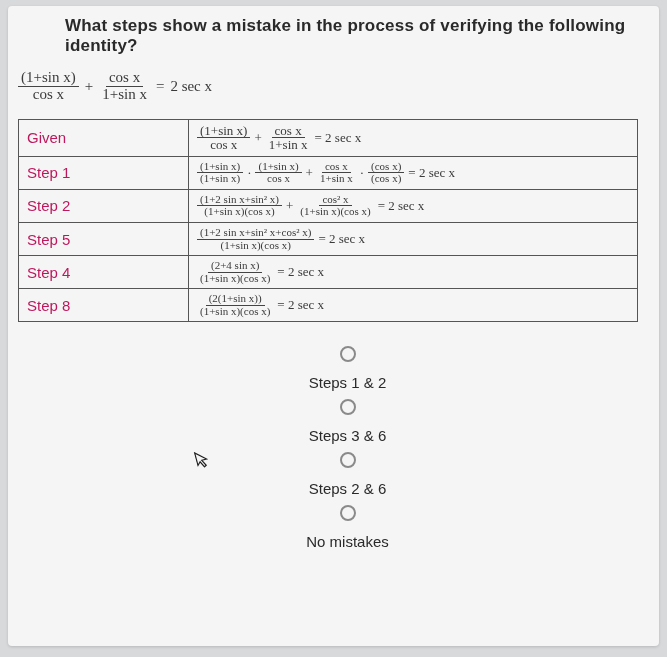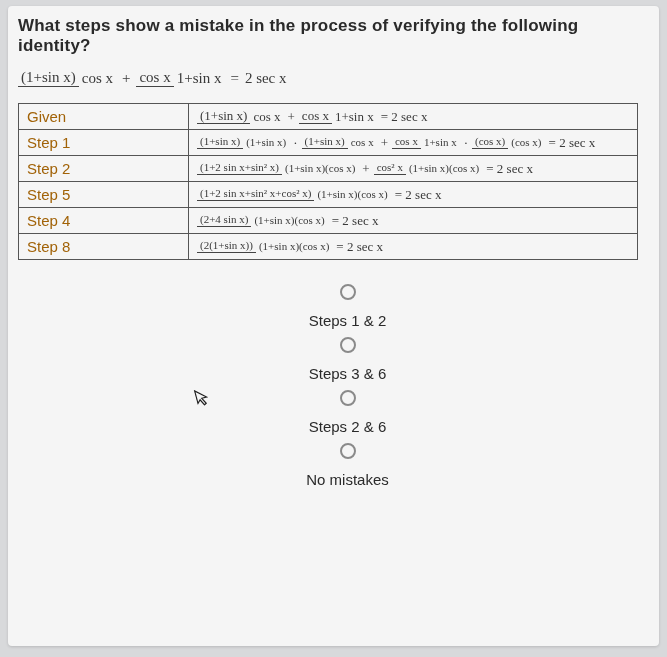--- a/index.html
+++ b/index.html
@@ -20,32 +20,33 @@
     border-radius: 4px;
     box-shadow: 0 1px 3px rgba(0,0,0,0.15);
     min-height: 640px;
   }
   .question {
     font-weight: 700;
     font-size: 17px;
     color: #2a2a2a;
     margin-bottom: 14px;
     letter-spacing: 0.2px;
+    margin-left: 47px;
   }
   .main-eq {
     font-family: "Times New Roman", serif;
     font-size: 15px;
     margin: 4px 0 16px 0;
     display: flex;
     align-items: center;
     gap: 6px;
   }
   .frac {
     display: inline-flex;
-    flex-direction: row;
+    flex-direction: column;
     align-items: center;
     vertical-align: middle;
     font-family: "Times New Roman", serif;
     line-height: 1.05;
   }
   .frac .num { border-bottom: 1px solid #444; padding: 0 3px; }
   .frac .den { padding: 0 3px; }
   table {
     border-collapse: collapse;
     width: 620px;
@@ -55,21 +56,21 @@
   td {
     border: 1px solid #555;
     padding: 4px 8px;
     vertical-align: middle;
   }
   td.label {
     font-family: Arial, sans-serif;
     font-size: 15px;
     font-weight: 400;
     width: 170px;
-    color: #a16207;
+    color: #be185d;
   }
   td.eq {
     font-size: 13px;
   }
   .row-eq {
     display: flex;
     align-items: center;
     gap: 4px;
     flex-wrap: nowrap;
   }

